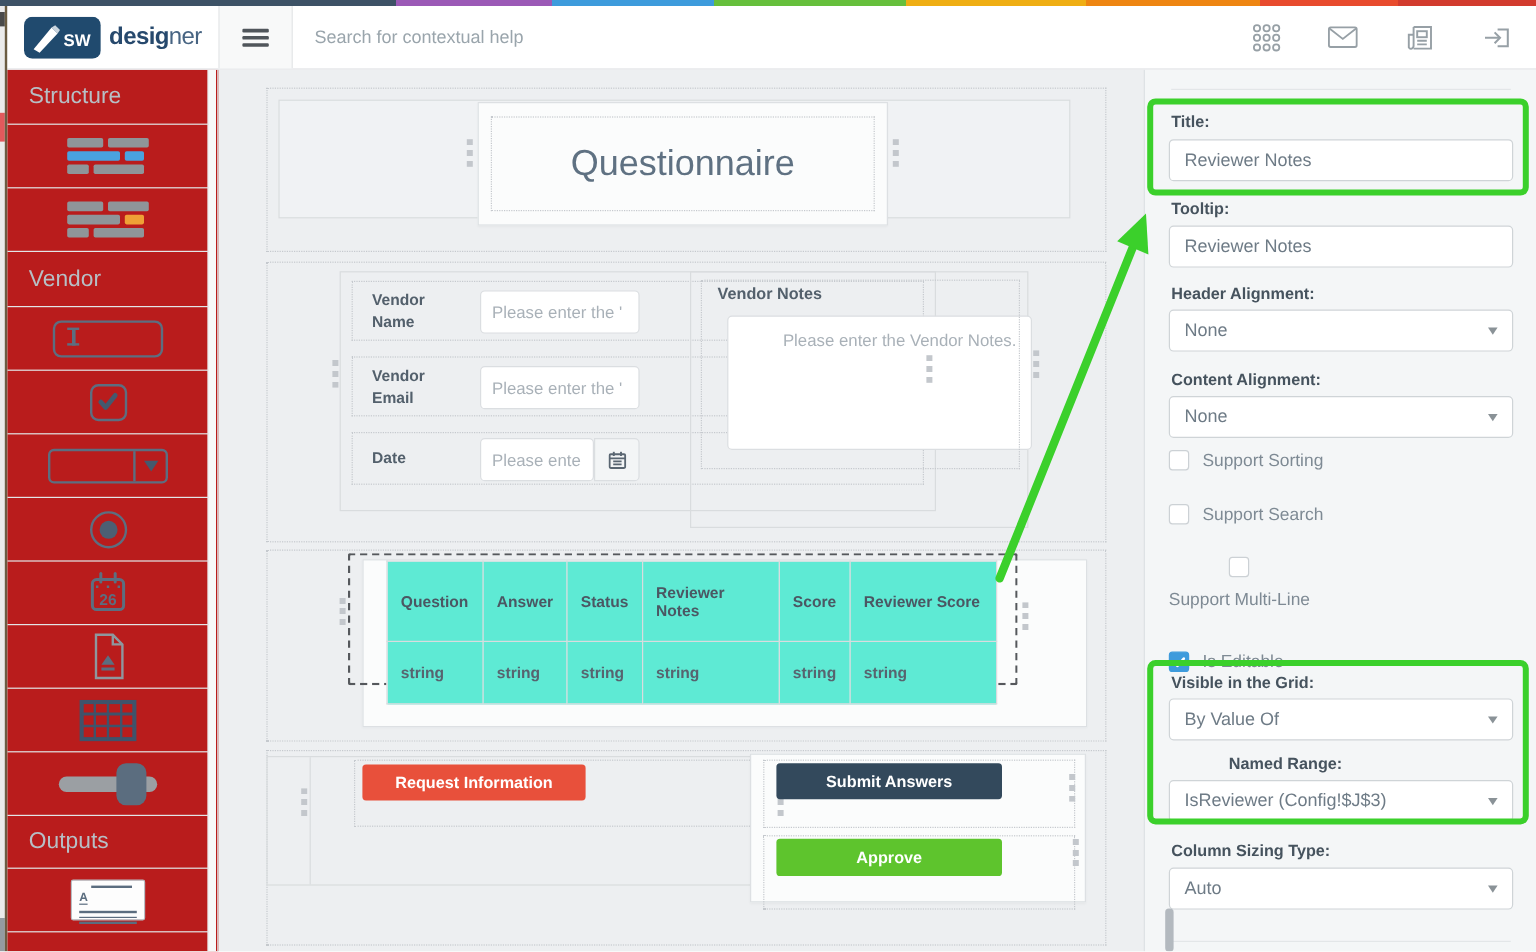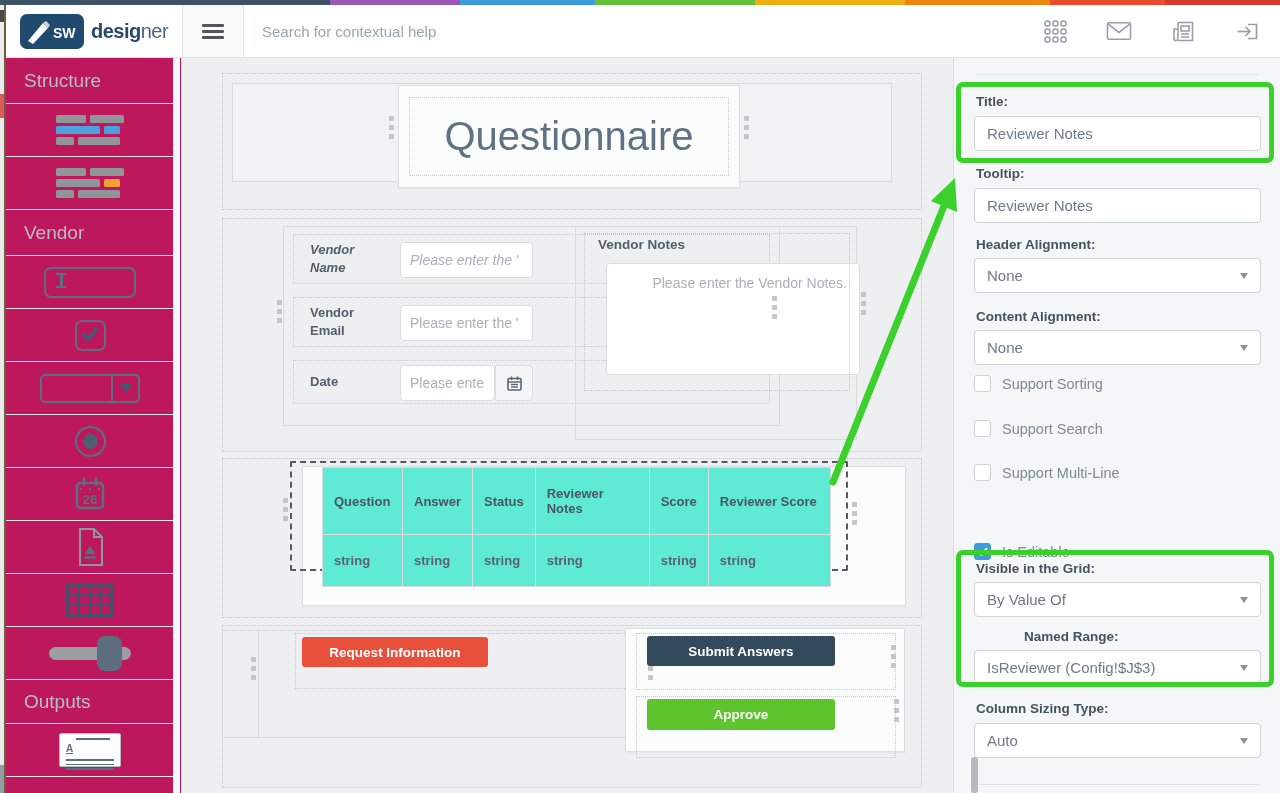--- a/index.html
+++ b/index.html
@@ -34,21 +34,21 @@
   .burger-sec { width:62px; height:100%; background:#f8f9f9; border-left:1px solid #e4e6e8; border-right:1px solid #e4e6e8; display:flex; align-items:center; justify-content:center; cursor:pointer; }
   .burger { width:22px; }
   .burger i { display:block; height:3px; background:#50565b; margin:3px 0; border-radius:1px; }
   .search-sec { flex:1; display:flex; align-items:center; padding-left:18px; }
   .search-input { border:none; outline:none; font-family:"Liberation Sans",sans-serif; font-size:15px; color:#5a666e; width:500px; background:transparent; }
   .search-input::placeholder { color:#9aa5ac; }
   .topbar-icons { display:flex; align-items:center; gap:38px; padding-right:20px; }
   .tb-icon { width:26px; height:24px; display:flex; align-items:center; justify-content:center; cursor:pointer; }
 
   
-  .sidebar { position:absolute; left:6px; top:58px; width:176px; height:735px; background:#be185d; border-right:1px solid #dfe2e4; z-index:4; overflow:hidden; }
+  .sidebar { position:absolute; left:6px; top:58px; width:176px; height:735px; background:#b91c1c; border-right:1px solid #dfe2e4; z-index:4; overflow:hidden; }
   .sb-track { position:absolute; right:1px; top:0; width:7px; height:735px; background:#f7f8f9; border-left:1px solid #eceeef; }
   .sb-hdr { position:absolute; left:0; width:168px; height:46px; border-bottom:1px solid #e3e5e7; display:flex; align-items:center; padding-left:18px; font-size:19px; color:#b7bfc5; }
   .sb-item { position:absolute; left:0; width:168px; height:53px; border-bottom:1px solid #e3e5e7; display:flex; align-items:center; justify-content:center; cursor:grab; }
   .bar-rows { display:flex; flex-direction:column; gap:3px; }
   .bar-row { display:flex; gap:4px; }
   .bar { height:8px; border-radius:1.5px; background:#8f9599; }
   .bar.blue { background:#4aa2df; } .bar.orange { background:#efa036; }
   .tb-box { width:92px; height:31px; border:2.5px solid #5c6e80; border-radius:7px; position:relative; }
   .ibeam { position:absolute; left:10px; top:4px; width:10px; height:17px; }
   .ibeam::before { content:""; position:absolute; left:4px; top:2px; width:2.5px; height:13px; background:#5c6e80; }
@@ -64,21 +64,21 @@
   .txtout { width:62px; height:34px; background:#fdfdfd; border:1.5px solid #b8bec4; border-radius:2px; padding:4px 6px; }
   .txtout .a { font-size:10px; font-weight:700; color:#5b6d7f; line-height:8px; display:inline-block; border-bottom:1.5px solid #5b6d7f; }
   .txtout .ln { height:1.6px; background:#5b6d7f; margin-top:3px; }
   .txtout .ln.short { width:34px; display:inline-block; vertical-align:top; margin-left:3px; margin-top:0; }
 
   
   .canvas-bg { position:absolute; left:182px; top:58px; width:771px; height:735px; background:#edeff1; z-index:1; }
   .dotted { position:absolute; border:1px dotted #c5c9ce; z-index:2; }
   .solidbox { position:absolute; border:1px solid #d9dcde; z-index:2; }
   .card { position:absolute; background:#fbfcfc; border:1px solid #dde0e3; box-shadow:0 1px 2px rgba(0,0,0,.04); z-index:3; }
-  .q-title { position:absolute; left:10px; right:10px; top:11px; bottom:11px; border:1px dotted #c5c9ce; display:flex; align-items:center; justify-content:center; font-size:40px; font-weight:300; color:#5f7182; }
+  .q-title { position:absolute; left:10px; right:10px; top:11px; bottom:11px; border:1px dotted #c5c9ce; display:flex; align-items:center; justify-content:center; font-size:30px; font-weight:300; color:#5f7182; }
   .handles { position:absolute; width:5px; height:23px; background:repeating-linear-gradient(to bottom,#c3c7cc 0 5px,transparent 5px 9px); z-index:4; cursor:grab; }
   .f-label { position:absolute; left:16px; top:50%; transform:translateY(-50%); width:72px; font-size:13px; font-weight:700; color:#53606c; line-height:1.35; }
   .f-input { position:absolute; left:106px; top:7px; width:133px; height:36px; background:#fff; border:1px solid #dbdee1; border-radius:4px; display:flex; align-items:center; padding:0 9px; font-size:14px; color:#a9b1b8; overflow:hidden; white-space:nowrap; }
   .f-addon { position:absolute; left:201px; top:7px; width:38px; height:36px; background:#f3f5f6; border:1px solid #dbdee1; border-left:1px solid #dbdee1; border-radius:0 4px 4px 0; display:flex; align-items:center; justify-content:center; }
   .notes-ph { text-align:right; font-size:14px; color:#a9b1b8; line-height:1.6; padding:8px 12px; }
   .dashed-sel { position:absolute; border:2px dashed #55585c; border-radius:2px; z-index:4; }
   .qtable { position:absolute; border-collapse:collapse; z-index:5; background:#f6f8f9; }
   .qtable td { border:1px solid #d9dcde; font-size:13px; font-weight:700; padding:18px 11px; background:#5eead4; }
   .qtable .hrow td { height:30px; color:#4b5763; }
   .qtable .drow td { height:35px; color:#57646f; }
@@ -313,21 +313,21 @@
   <div class="dotted" style="left:222px; top:73px; width:700px; height:137px;"></div>
   <div class="solidbox" style="left:232px; top:83px; width:660px; height:99px; background:#f0f2f4;"></div>
   <div class="card" style="left:398px; top:85px; width:342px; height:103px;">
     <div class="q-title">Questionnaire</div>
   </div>
   <div class="handles" style="left:389px; top:116px;"></div>
   <div class="handles" style="left:744px; top:116px;"></div>
 
   <div class="dotted" style="left:222px; top:218px; width:700px; height:234px;"></div>
   <div class="solidbox" style="left:283px; top:226px; width:497px; height:200px;">
-    <div class="dotted" style="left:9px; top:7px; width:477px; height:50px;font-style:italic;">
+    <div class="dotted" style="left:9px; top:7px; width:477px; height:50px;">
       <div class="f-label">Vendor Name</div>
       <div class="f-input">Please enter the '</div>
     </div>
     <div class="dotted" style="left:9px; top:70px; width:477px; height:50px;">
       <div class="f-label">Vendor Email</div>
       <div class="f-input">Please enter the '</div>
     </div>
     <div class="dotted" style="left:9px; top:133px; width:477px; height:44px;">
       <div class="f-label">Date</div>
       <div class="f-input" style="width:95px; top:4px;">Please ente</div>
@@ -421,21 +421,21 @@
     </div>
 
     <div class="p-check" style="top:317px;">
       <div class="box"></div>
       <span class="lbl">Support Sorting</span>
     </div>
     <div class="p-check" style="top:362px;">
       <div class="box"></div>
       <span class="lbl">Support Search</span>
     </div>
-    <div class="p-check" style="top:406px;">
+    <div class="p-check" style="top:406px;flex-direction:column;">
       <div class="box"></div>
       <span class="lbl">Support Multi-Line</span>
     </div>
     <div class="p-check" style="top:451px;margin-top:34px;">
       <div class="box checked">
         <svg width="11" height="10" viewBox="0 0 11 10">
             <path d="M1.5 5 L4.2 7.8 L9.5 1.8" fill="none" stroke="#fff" stroke-width="2.2" stroke-linecap="round" stroke-linejoin="round"></path>
           </svg>
       </div>
       <span class="lbl">Is Editable</span>

